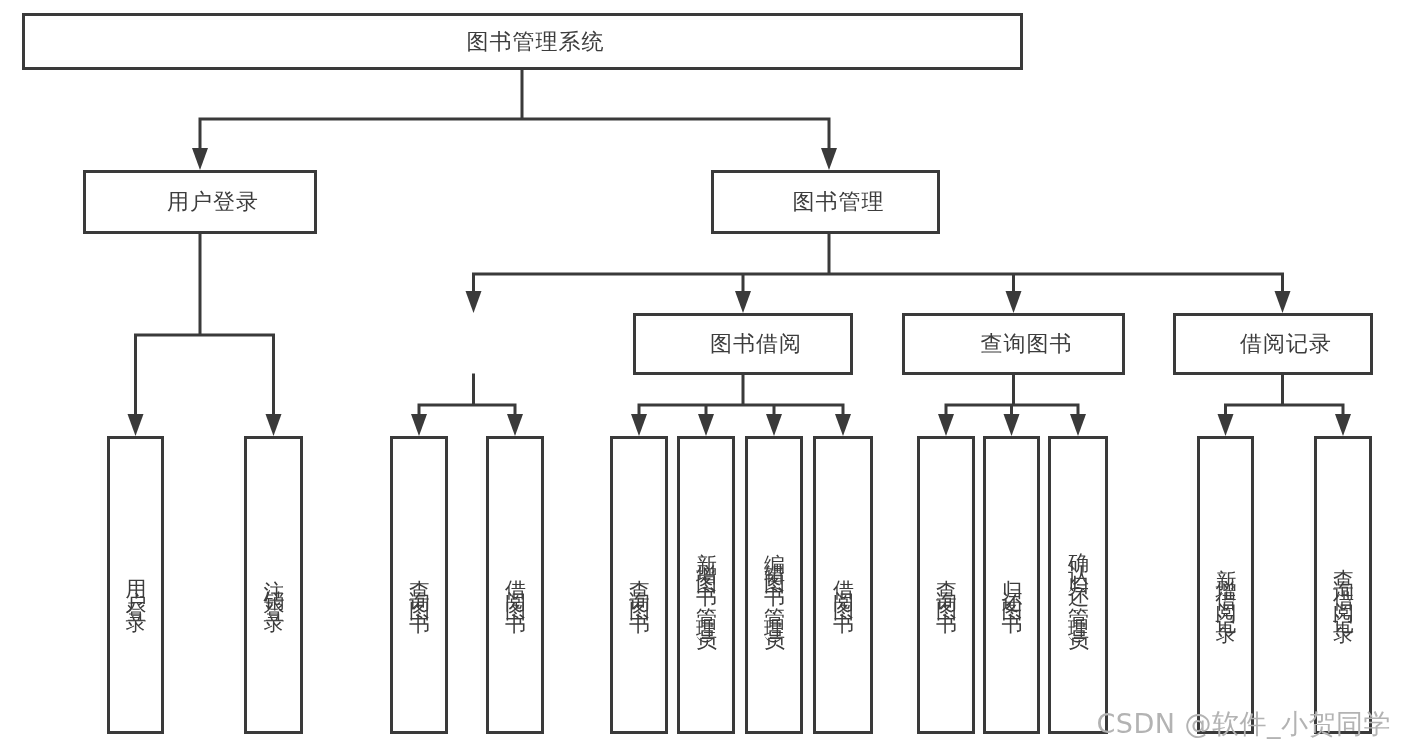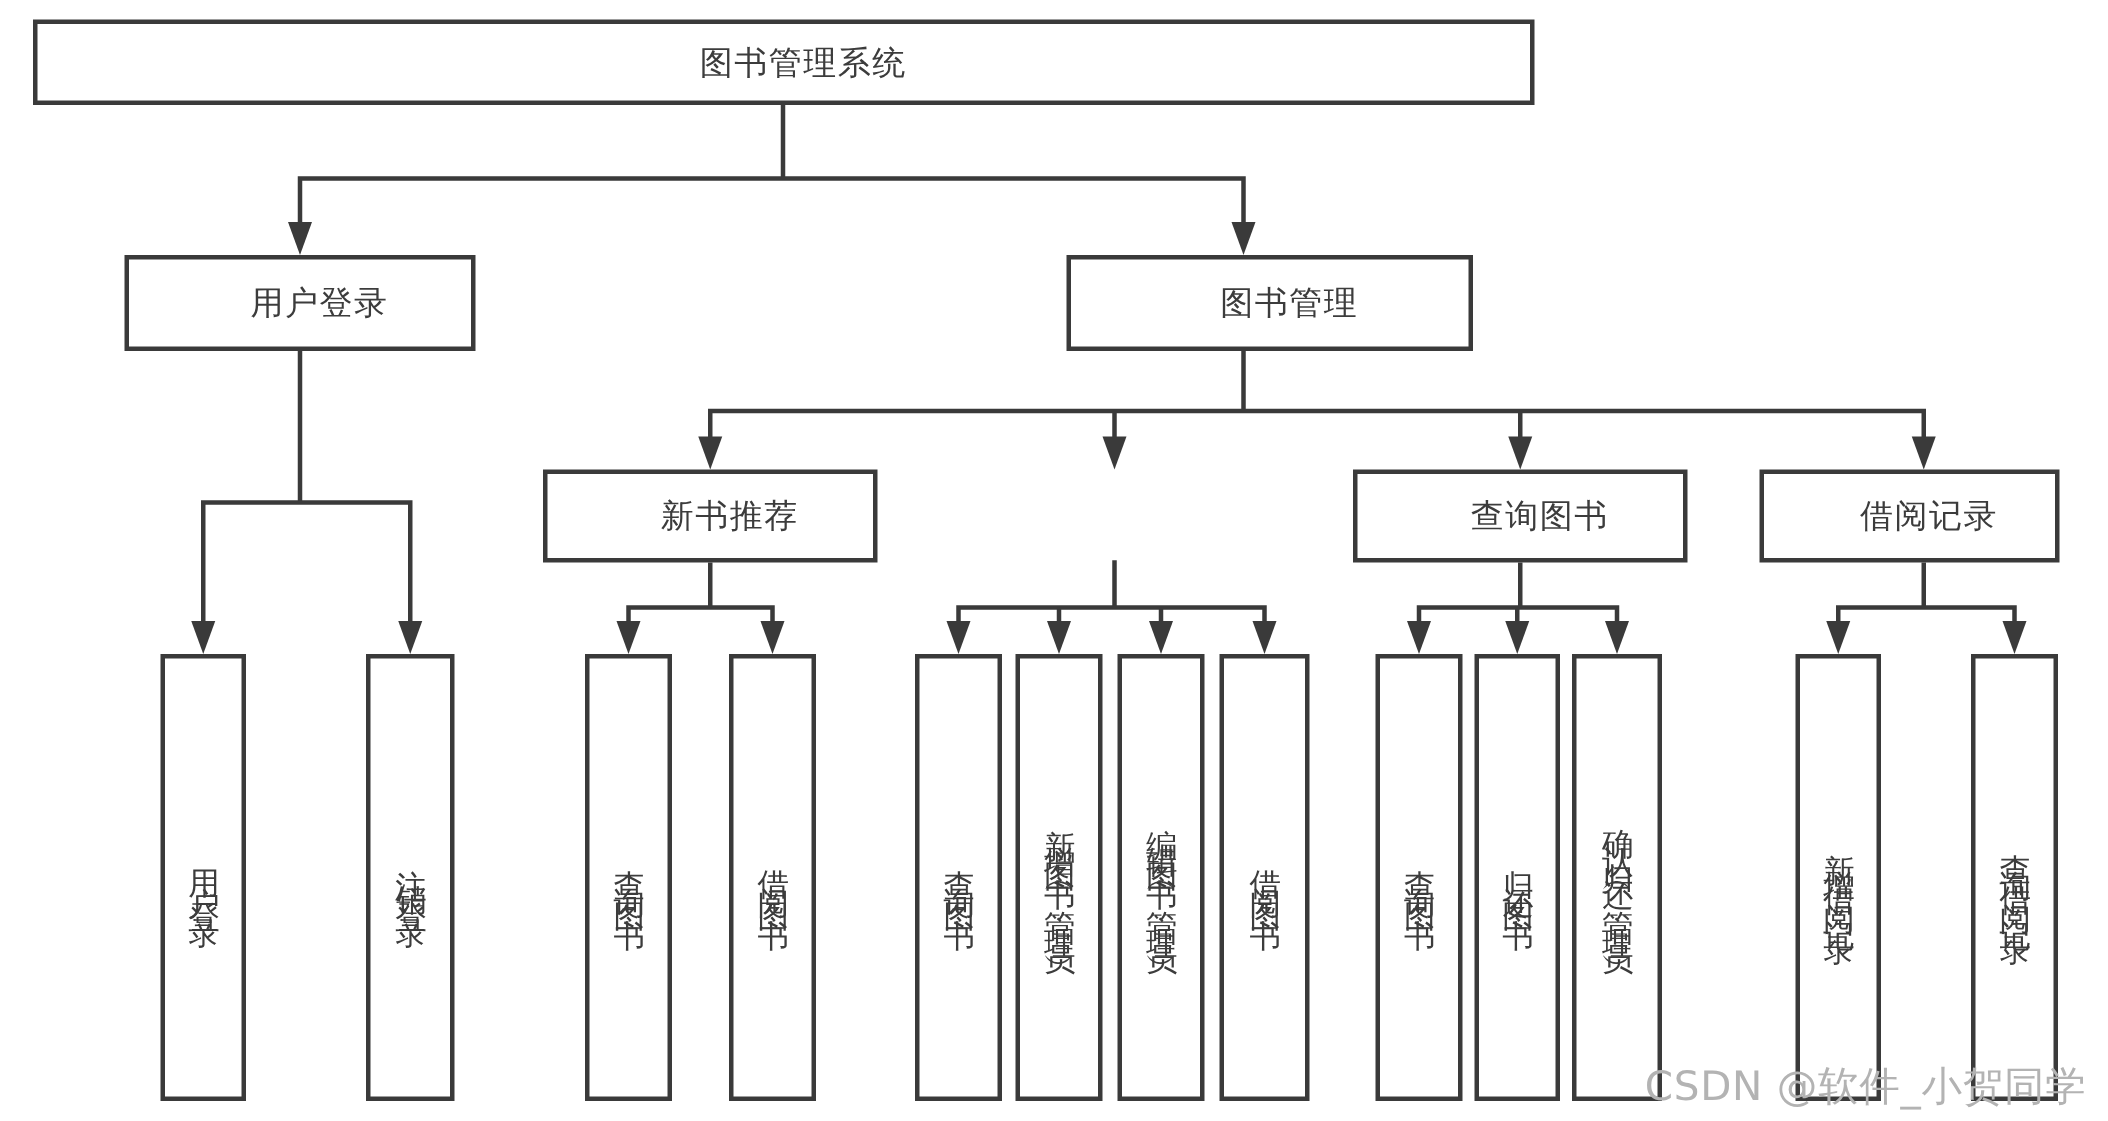--- a/index.html
+++ b/index.html
@@ -39,21 +39,21 @@
     text-orientation:mixed;
     font-size:21px;
     line-height:1;
     letter-spacing:11px;
     white-space:nowrap;
   }
   
   .n-root{left:22px;top:13px;width:1001px;height:57px;}
   
   .n-user{left:83px;top:170px;width:234px;height:64px;}
-  .n-mgmt{left:711px;top:170px;width:271px;height:64px;}
+  .n-mgmt{left:711px;top:170px;width:229px;height:64px;}
   
   .n-l3{top:313px;height:62px;}
   .n-newbook{left:362px;width:223px;}
   .n-borrow{left:633px;width:220px;}
   .n-current{left:902px;width:223px;}
   .n-records{left:1173px;width:200px;}
   
   .leaf{top:436px;height:298px;}
   .lf-u1{left:107px;width:57px;}
   .lf-u2{left:244px;width:59px;}
@@ -121,22 +121,22 @@
     <span>图书管理系统</span>
   </div>
 
   <div class="node h-node n-user">
     <span>用户登录</span>
   </div>
   <div class="node h-node n-mgmt">
     <span>图书管理</span>
   </div>
 
-  <div class="node h-node n-l3 n-newbook">
-    <span>新书推荐</span>
+  <div class="node h-node n-l3 n-borrow">
+    <span>图书借阅</span>
   </div>
   <div class="node h-node n-l3 n-current">
     <span>查询图书</span>
   </div>
   <div class="node h-node n-l3 n-records">
     <span>借阅记录</span>
   </div>
 
   <div class="node leaf lf-u1">
     <span>用户登录</span>

